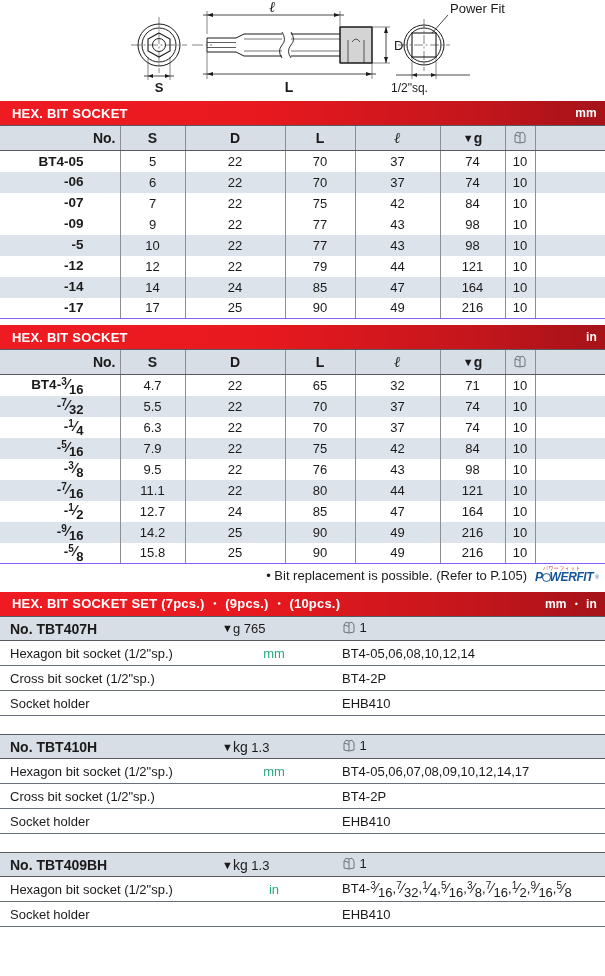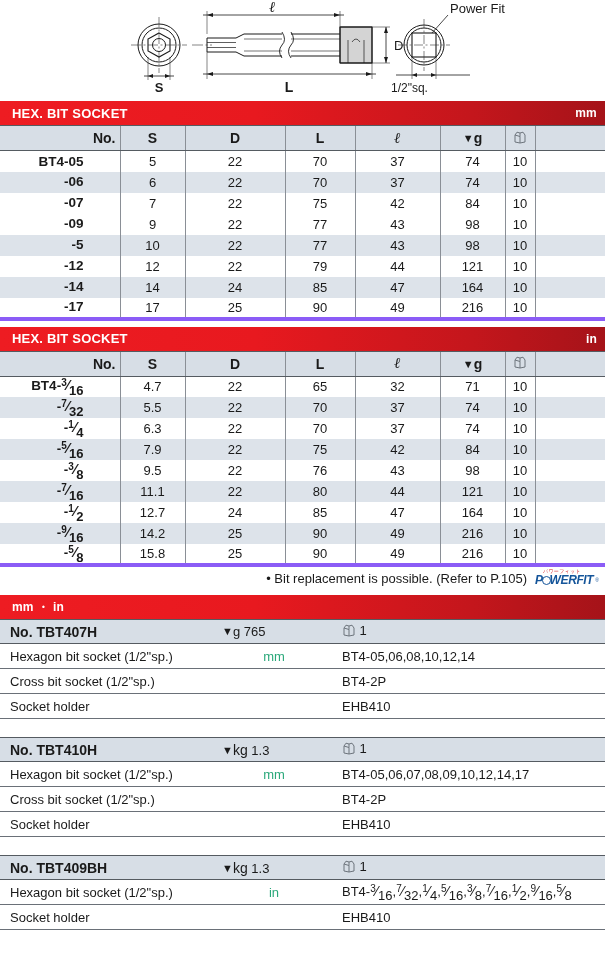--- a/index.html
+++ b/index.html
@@ -72,21 +72,21 @@
     border-bottom: 1px solid #555b61;
   }
   table.spec thead th.col-no { text-align: right; padding-left: 10px; }
   table.spec tbody tr.alt td { background: #dde3ea; }
   table.spec tbody td.col-no {
     text-align: right;
     padding-right: 36px;
     font-weight: bold;
     font-size: 13.5px;
   }
-  table.spec tbody tr:last-child td { border-bottom: 4px solid #8b5cf6; margin-top: 20px; }
+  table.spec tbody tr:last-child td { border-bottom: 1px solid #8b5cf6; margin-top: 20px; }
   table.spec td.col-pack { text-align: center; }
   table.spec td.col-blank, table.spec th.col-blank { border-left: 1px solid #8a8f96; }
 
   .c-no   { width: 120px; }
   .c-s    { width: 65px; }
   .c-d    { width: 100px; }
   .c-l    { width: 70px; }
   .c-ell  { width: 85px; }
   .c-g    { width: 65px; }
   .c-pack { width: 30px; }
@@ -533,20 +533,21 @@
 <div class="noterow">
   <span class="note-text">• Bit replacement is possible. (Refer to P.105)</span>
   <span class="pf-logo">
     <span class="pf-kana">パワーフィット</span>
     <span class="pf-word">P<span class="o-ring"></span>WERFIT</span>
     <span class="pf-reg">®</span>
   </span>
 </div>
 
 <div class="redbar">
+  <span class="bar-title">HEX. BIT SOCKET SET (7pcs.) ・ (9pcs.) ・ (10pcs.)</span>
   <span class="bar-unit">mm ・ in</span>
 </div>
 
 <div id="set-container">
     <table class="setblock">
       <colgroup>
         <col class="s-name">
         <col class="s-wt">
         <col class="s-pk">
       </colgroup>

